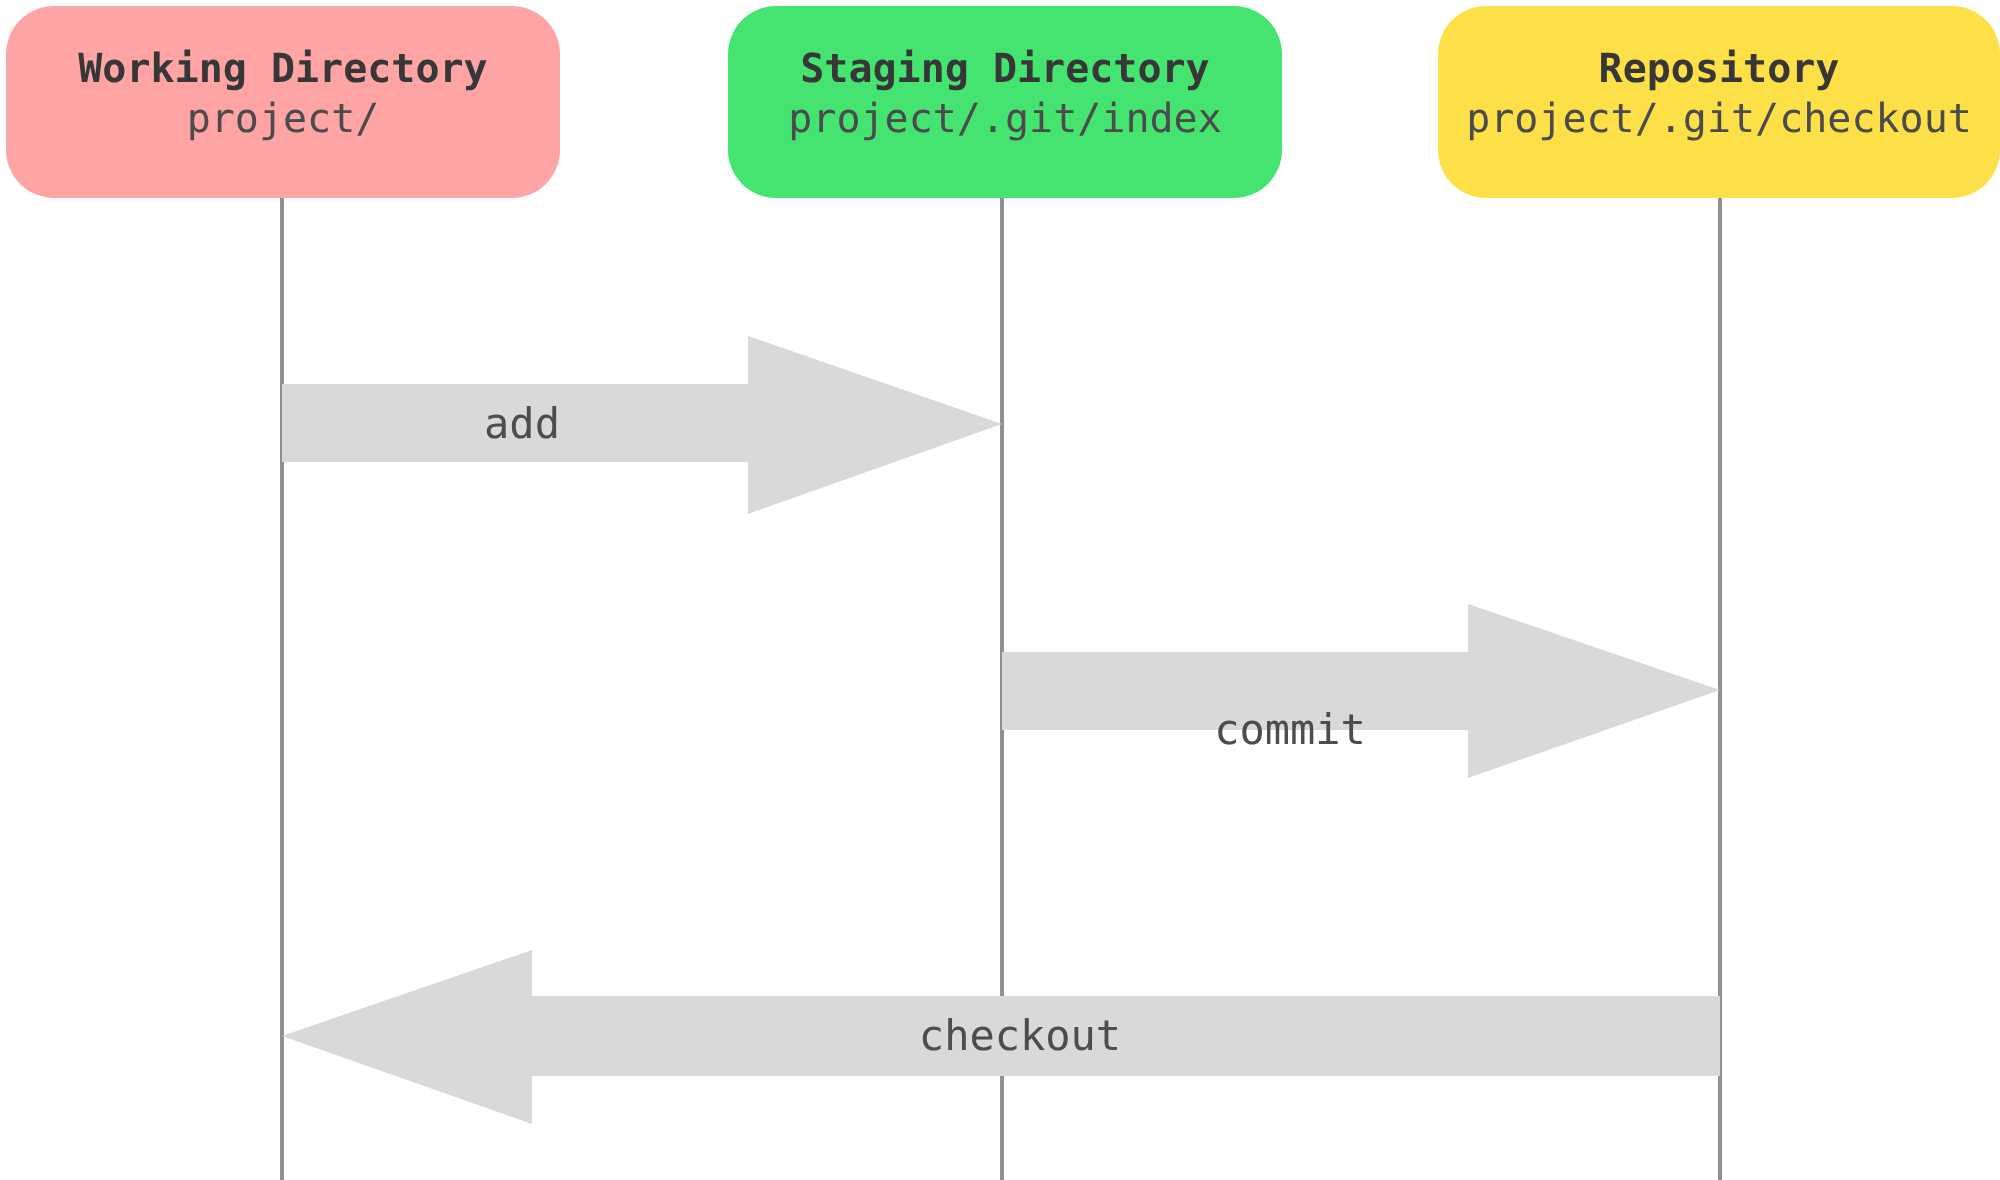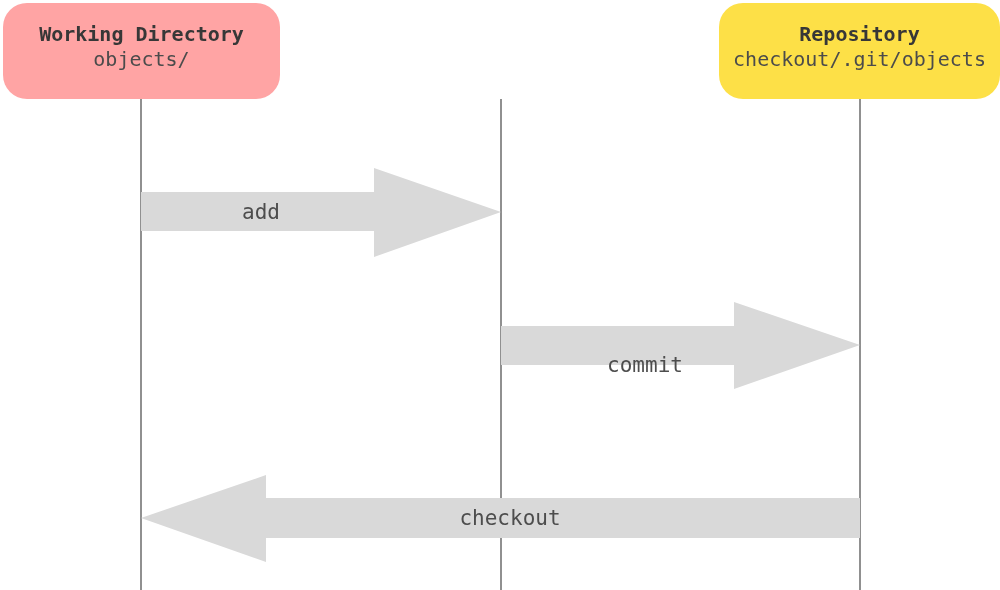--- a/index.html
+++ b/index.html
@@ -74,26 +74,30 @@
 
     <polygon points="141,192 374,192 374,168 501,212 374,257 374,231 141,231" fill="#d9d9d9"></polygon>
 
     <polygon points="501,326 734,326 734,302 860,345 734,389 734,365 501,365" fill="#d9d9d9"></polygon>
 
     <polygon points="860,498 266,498 266,475 141,518 266,562 266,538 860,538" fill="#d9d9d9"></polygon>
   </svg>
 
   <div class="node node-working" style="background: rgb(255, 164, 164);">
     <div class="node-title">Working Directory</div>
-    <div class="node-subtitle">objects/</div>
+    <div class="node-subtitle">project/</div>
   </div>
 
+  <div class="node node-staging" style="background: rgb(69, 228, 113);">
+    <div class="node-title">Staging Directory</div>
+    <div class="node-subtitle">project/.git/index</div>
+  </div>
 
   <div class="node node-repository" style="background: #fde047;">
     <div class="node-title">Repository</div>
-    <div class="node-subtitle">checkout/.git/objects</div>
+    <div class="node-subtitle">project/.git/checkout</div>
   </div>
 
   <div class="arrow-label label-add">add</div>
   <div class="arrow-label label-commit">commit</div>
   <div class="arrow-label label-checkout">checkout</div>
 
 </div>
 
 </body></html>

